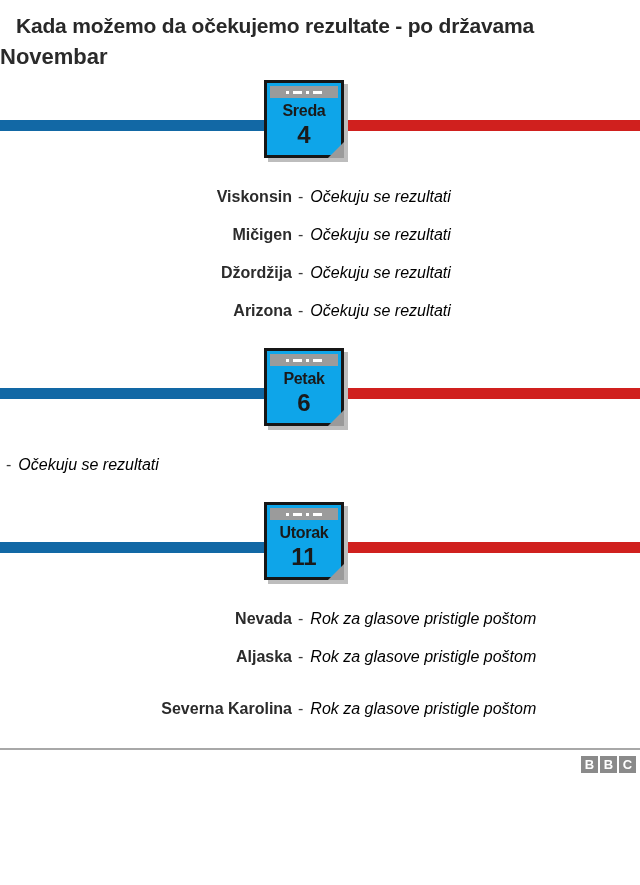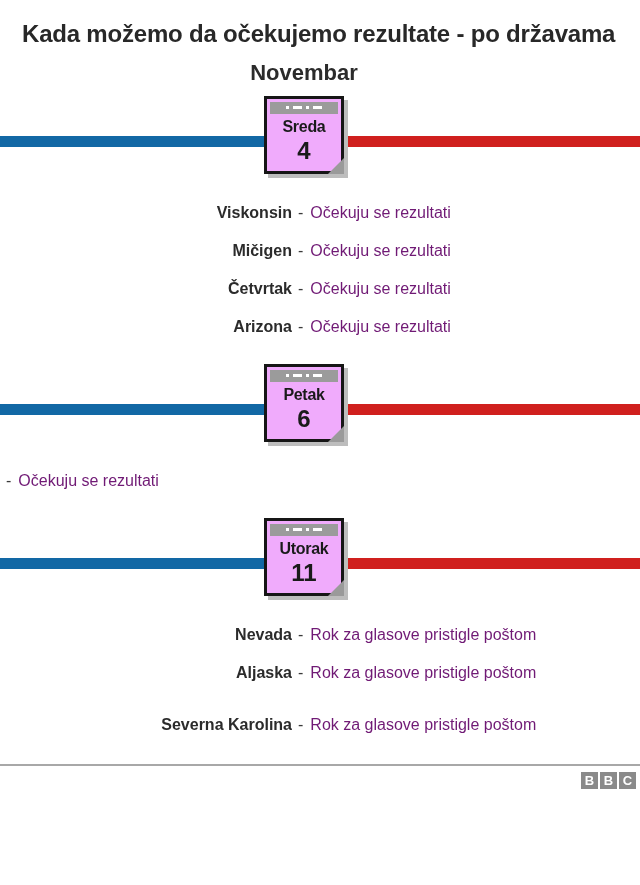--- a/index.html
+++ b/index.html
@@ -6,39 +6,39 @@
     --blue:#1268a5; --red:#d0201e; --calendar_gray:#9b9b9b; --text_dark:#282828;
   }
   *{box-sizing:border-box;}
   html,body{margin:0;padding:0;}
   body{
     width:640px;height:885px;background:#ffffff;overflow:hidden;
     font-family:"Liberation Sans","DejaVu Sans",sans-serif;color:#3a3a3a;
   }
   .page{width:640px;height:885px;position:relative;}
   h1.title{
-    margin:12px;padding:8px 10px 0 10px;font-size:24px;line-height:1.16;
+    margin:6px;padding:8px 10px 0 10px;font-size:21px;line-height:1.16;
     font-weight:bold;color:var(--text_dark);letter-spacing:-0.2px;
   }
   .month{
-    width:608px;text-align:center;
+    width:608px;text-align:left;
     font-size:22px;font-weight:bold;color:#2b2b2b;
   }
   
   .cal-row{position:relative;height:84px;}
   .cal-row.c0{margin-top:10px;}
   .cal-row.c1{margin-top:18px;}
   .cal-row.c2{margin-top:18px;}
   .cal-row.c3{margin-top:6px;}
   .line{position:absolute;top:40px;height:11px;}
   .line-blue{left:0;width:264px;background:var(--blue);}
   .line-red{left:344px;right:0;background:var(--red);}
   .cal{
     position:absolute;left:264px;top:0;width:80px;height:78px;
-    background:#f0abfc;border:3px solid #161616;
+    background:#0ea5e9;border:3px solid #161616;
     box-shadow:4px 4px 0 #bdbdbd;z-index:2;
   }
   .cal-head{
     height:12px;margin:3px 3px 2px 3px;background:var(--calendar_gray);
     display:flex;align-items:center;justify-content:center;gap:4px;
   }
   .dash-s{width:3px;height:3px;background:#ffffff;}
   .dash-l{width:9px;height:3px;background:#ffffff;}
   .cal-day{
     text-align:center;font-weight:bold;color:#1a1a1a;
@@ -51,21 +51,21 @@
   .cal-fold{
     position:absolute;right:-3px;bottom:-3px;width:0;height:0;
     border-style:solid;border-width:0 0 16px 16px;
     border-color:transparent transparent #9a9a9a transparent;
   }
   
   .states{margin-top:14px;}
   .state-row{display:flex;align-items:center;height:38px;font-size:16px;}
   .state-name{width:292px;text-align:right;font-weight:bold;color:#2b2b2b;white-space:nowrap;}
   .sep{margin:0 7px 0 6px;color:#3a3a3a;}
-  .state-status{color:#701a75;white-space:nowrap;}
+  .state-status{color:#000000;white-space:nowrap;font-style:italic;}
   
   .divider{margin-top:20px;height:2px;background:#a8a8a8;width:640px;}
   .bbc-logo{margin-top:6px;display:flex;gap:2px;justify-content:flex-end;padding-right:4px;}
   .bbc-block{
     width:17px;height:17px;background:#8a8a8a;color:#ffffff;
     font-weight:bold;font-size:13px;line-height:17px;text-align:center;
   }
 </style>
 </head>
 <body>
@@ -97,21 +97,21 @@
       <span class="state-name">Viskonsin</span>
       <span class="sep">-</span>
       <span class="state-status">Očekuju se rezultati</span>
     </div>
     <div class="state-row">
       <span class="state-name">Mičigen</span>
       <span class="sep">-</span>
       <span class="state-status">Očekuju se rezultati</span>
     </div>
     <div class="state-row">
-      <span class="state-name">Četvrtak</span>
+      <span class="state-name">Džordžija</span>
       <span class="sep">-</span>
       <span class="state-status">Očekuju se rezultati</span>
     </div>
     <div class="state-row">
       <span class="state-name">Arizona</span>
       <span class="sep">-</span>
       <span class="state-status">Očekuju se rezultati</span>
     </div>
   </div>
 

